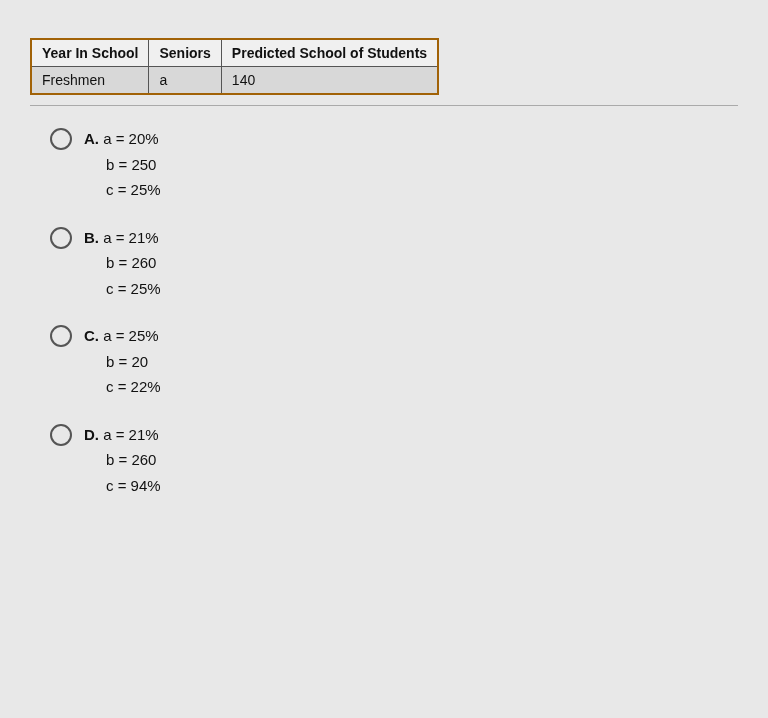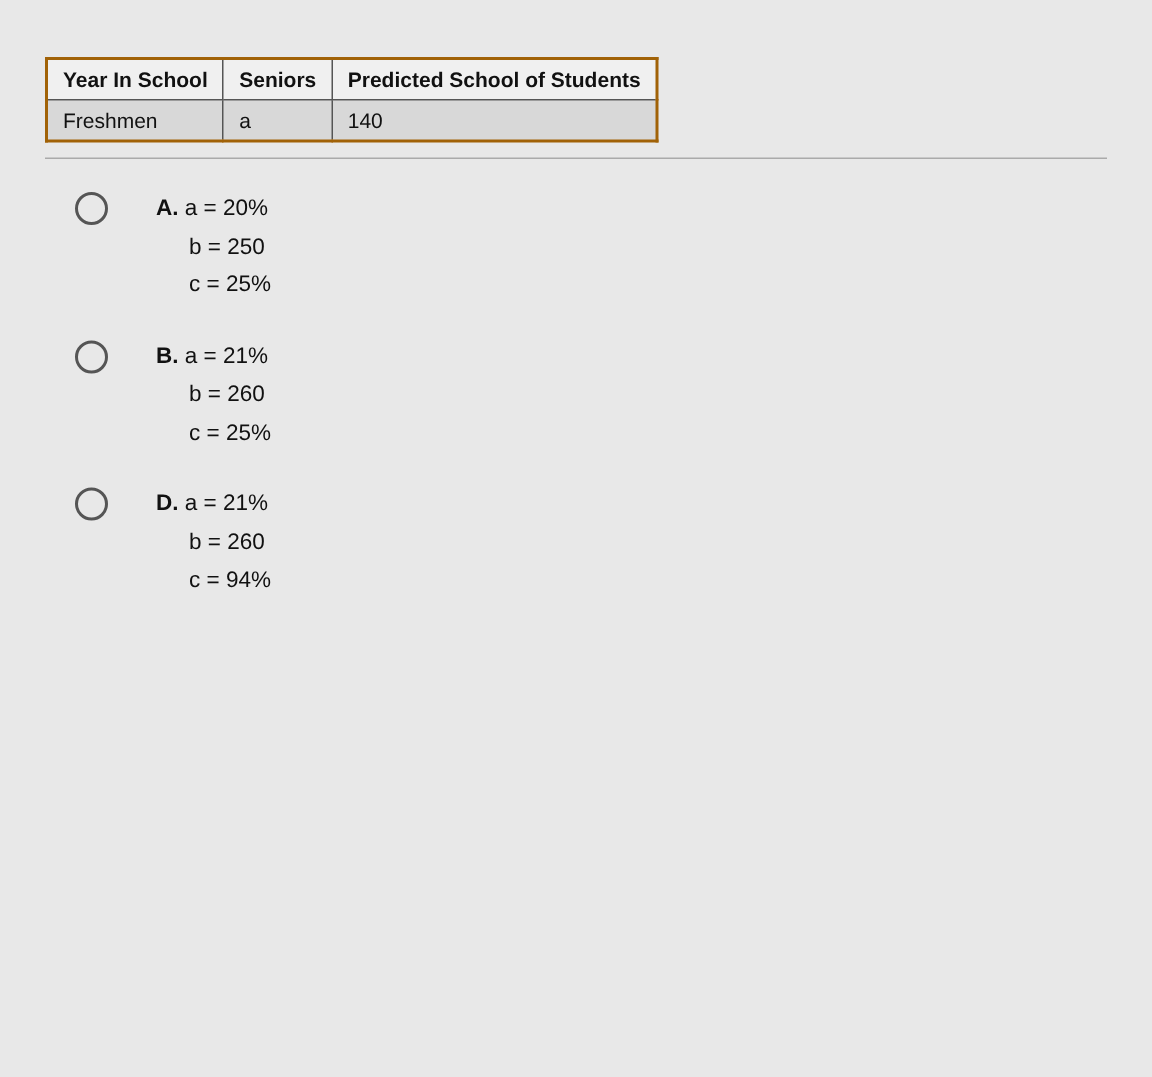--- a/index.html
+++ b/index.html
@@ -84,21 +84,20 @@
       font-size: 15px;
       line-height: 1.6;
     }
 
     .option-label .letter {
       font-weight: bold;
     }
 
     .option-lines {
       line-height: 1.7;
-      margin-left: 20px;
     }
   </style>
 </head>
 <body>
 
 <p class="question-text"></p>
 
 <table class="data-table">
   <thead>
     <tr>
@@ -136,19 +135,29 @@
           <div><span class="letter">B.</span> a = 21%</div>
           <div style="padding-left: 22px;">b = 260</div>
           <div style="padding-left: 22px;">c = 25%</div>
         </div>
       </div>
     </div>
     <div class="option-item">
       <div class="option-radio"></div>
       <div class="option-label">
         <div class="option-lines">
+          <div><span class="letter">C.</span> a = 25%</div>
+          <div style="padding-left: 22px;">b = 20</div>
+          <div style="padding-left: 22px;">c = 22%</div>
+        </div>
+      </div>
+    </div>
+    <div class="option-item">
+      <div class="option-radio"></div>
+      <div class="option-label">
+        <div class="option-lines">
           <div><span class="letter">D.</span> a = 21%</div>
           <div style="padding-left: 22px;">b = 260</div>
           <div style="padding-left: 22px;">c = 94%</div>
         </div>
       </div>
     </div>
   </div>
 
 </body></html>

